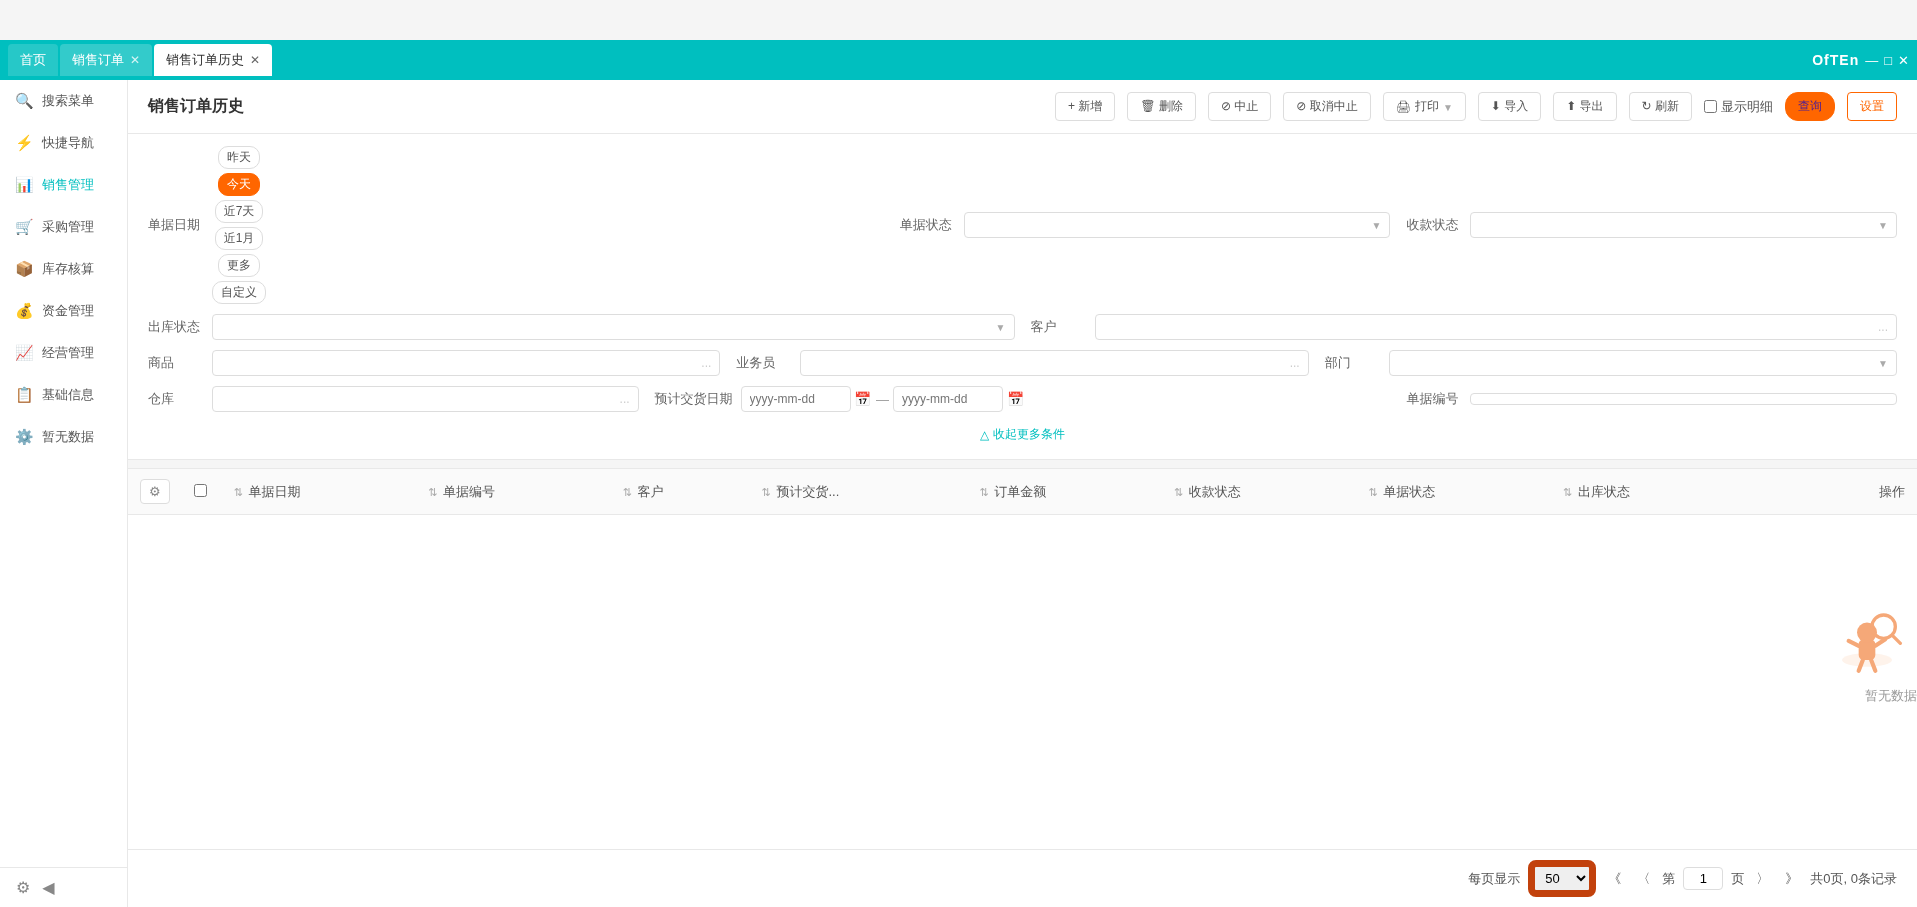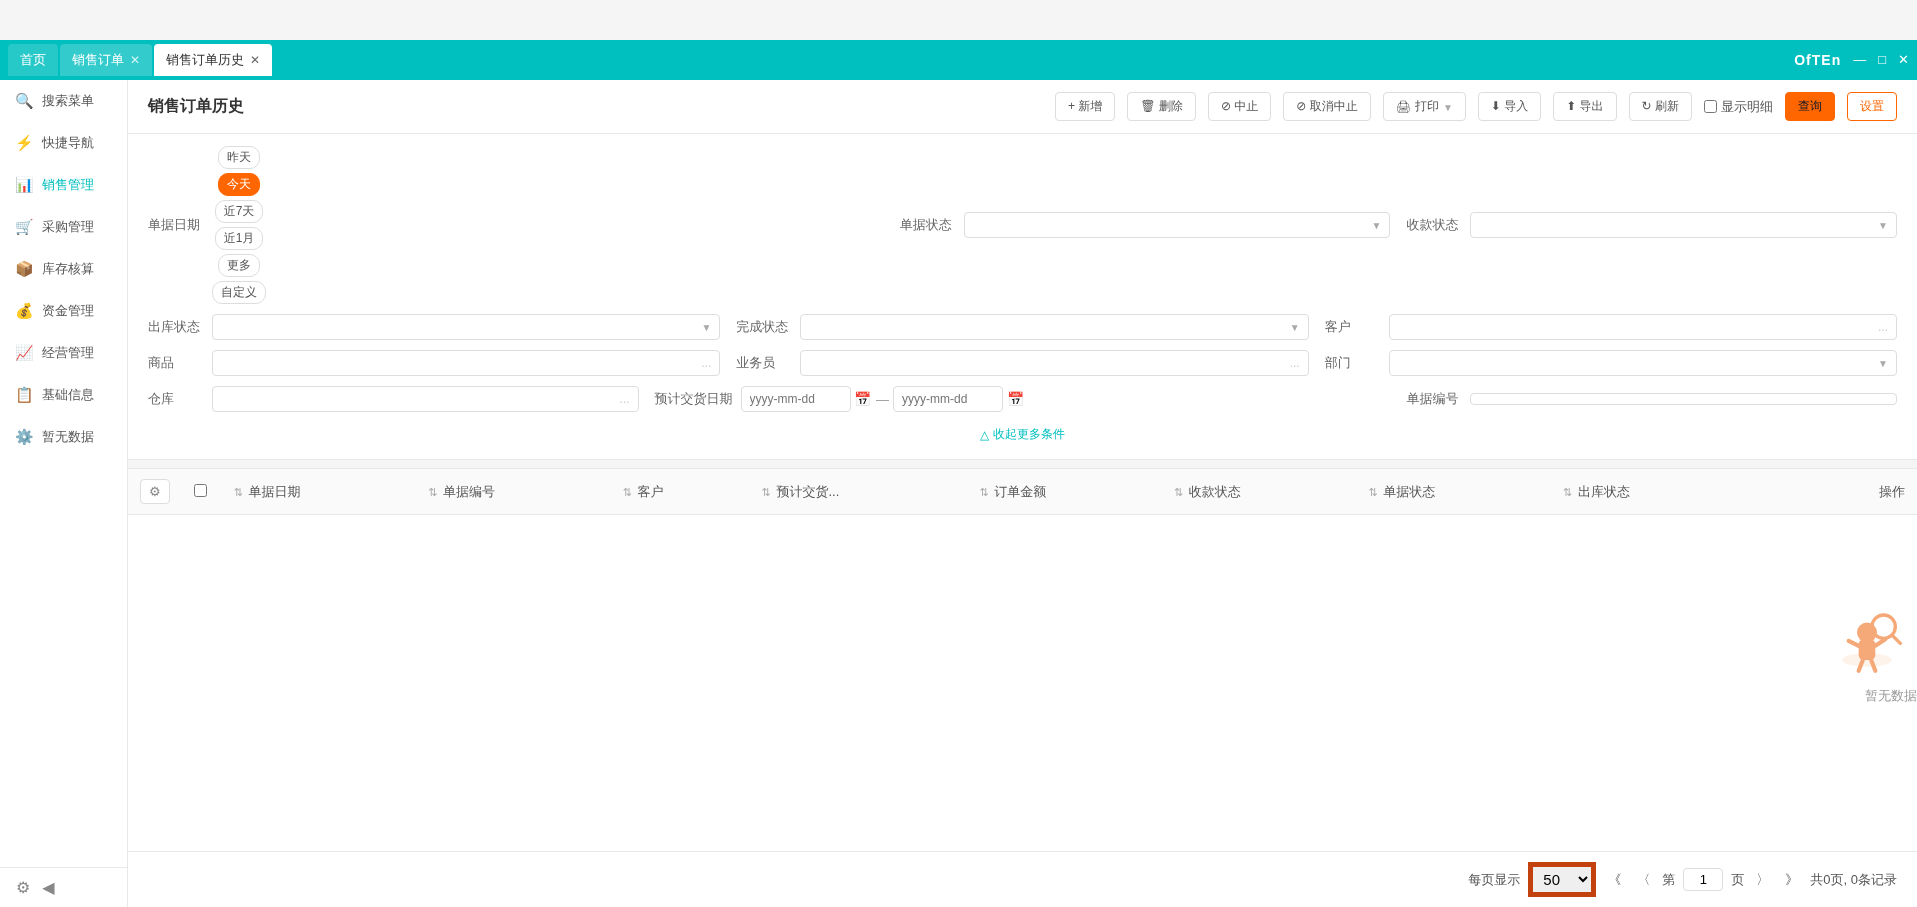--- a/index.html
+++ b/index.html
@@ -26,21 +26,21 @@
       display: flex;
       align-items: center;
       gap: 6px;
       font-size: 13px;
       height: 32px;
     }
     .tab.active { background: white; color: #333; }
     .tab.active .tab-close { color: #666; }
     .tab-close { font-size: 12px; color: rgba(255,255,255,0.8); cursor: pointer; }
     .tab-home { background: rgba(255,255,255,0.15); }
-    .top-bar-right { display: flex; align-items: flex-start; gap: 12px; color: white; font-size: 13px; }
+    .top-bar-right { display: flex; align-items: flex-end; gap: 6px; color: white; font-size: 13px; }
     .brand-text { color: white; font-weight: bold; font-size: 14px; letter-spacing: 1px; }
 
     
     .main-layout { display: flex; flex: 1; overflow: hidden; }
 
     
     .sidebar {
       width: 128px;
       background: white;
       border-right: 1px solid #e8e8e8;
@@ -97,21 +97,21 @@
       align-items: center;
       gap: 4px;
       padding: 5px 12px;
       border: 1px solid #ddd;
       border-radius: 4px;
       background: white;
       cursor: pointer;
       font-size: 12px;
       color: #555;
     }
-    .btn-primary { background: #ff6600; color: #0f172a; border-color: #ff6600; }
+    .btn-primary { background: #ff6600; color: #4c1d95; border-color: #ff6600; border-radius: 13px; }
     .btn-setting { background: white; color: #ff6600; border-color: #ff6600; }
 
     
     .filter-area {
       background: white;
       padding: 12px 20px;
       border-bottom: 1px solid #e8e8e8;
     }
     .filter-row {
       display: flex;
@@ -258,24 +258,24 @@
       padding: 10px 20px;
       display: flex;
       align-items: center;
       justify-content: flex-end;
       gap: 8px;
       font-size: 13px;
       color: #555;
       flex-shrink: 0;
     }
     .page-size-select {
-      border: 5px solid #c2410c;
-      border-radius: 0;
+      border: 7px solid #c2410c;
+      border-radius: 8px;
       padding: 3px 6px;
-      font-size: 15px;
+      font-size: 13px;
     }
     .page-btn {
       border: none;
       background: none;
       cursor: pointer;
       color: #555;
       font-size: 13px;
       padding: 2px 4px;
     }
     .page-btn:disabled { color: #ccc; }
@@ -424,27 +424,20 @@
 
       <div class="filter-row">
         <div class="filter-item">
           <span class="filter-label">出库状态</span>
           <div class="select-control">
             <span></span>
             <span class="chevron-down"></span>
           </div>
         </div>
         <div class="filter-item">
-          <span class="filter-label">完成状态</span>
-          <div class="select-control">
-            <span></span>
-            <span class="chevron-down"></span>
-          </div>
-        </div>
-        <div class="filter-item">
           <span class="filter-label">客户</span>
           <div class="input-control" style="flex:1;border:1px solid #ddd;border-radius:4px;padding:5px 8px;background:white;display:flex;align-items:center;justify-content:flex-end;">
             <span style="color:#ccc;font-size:12px;">...</span>
           </div>
         </div>
       </div>
 
       <div class="filter-row">
         <div class="filter-item">
           <span class="filter-label">商品</span>

